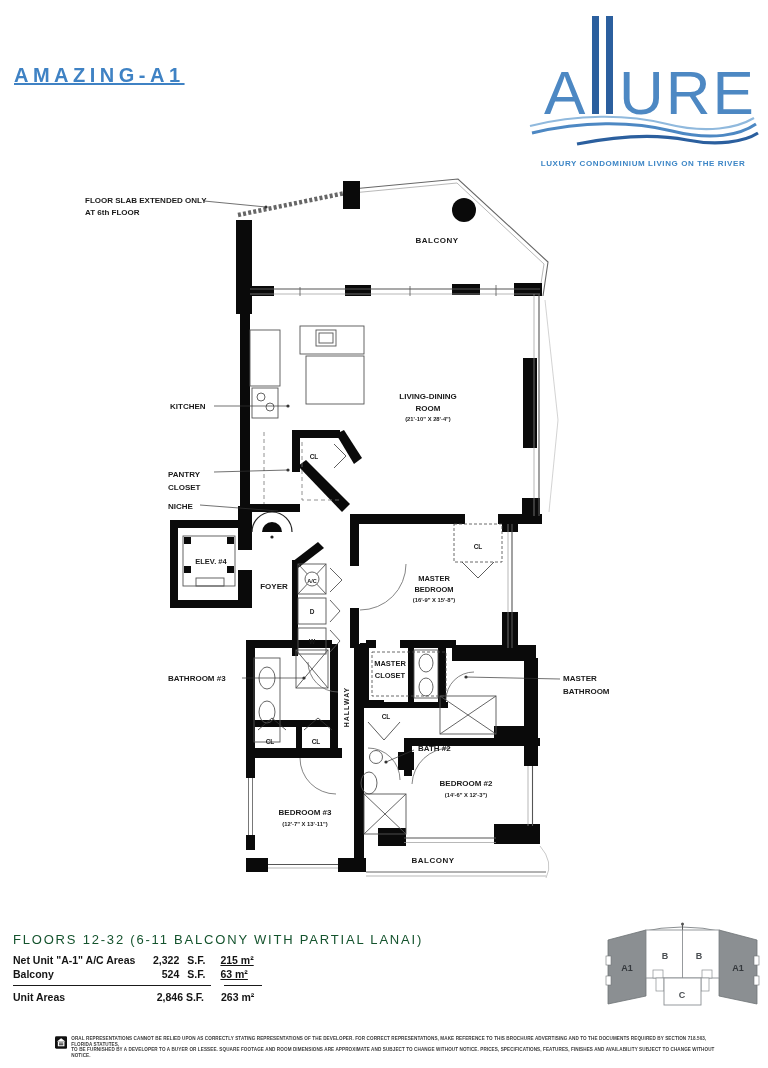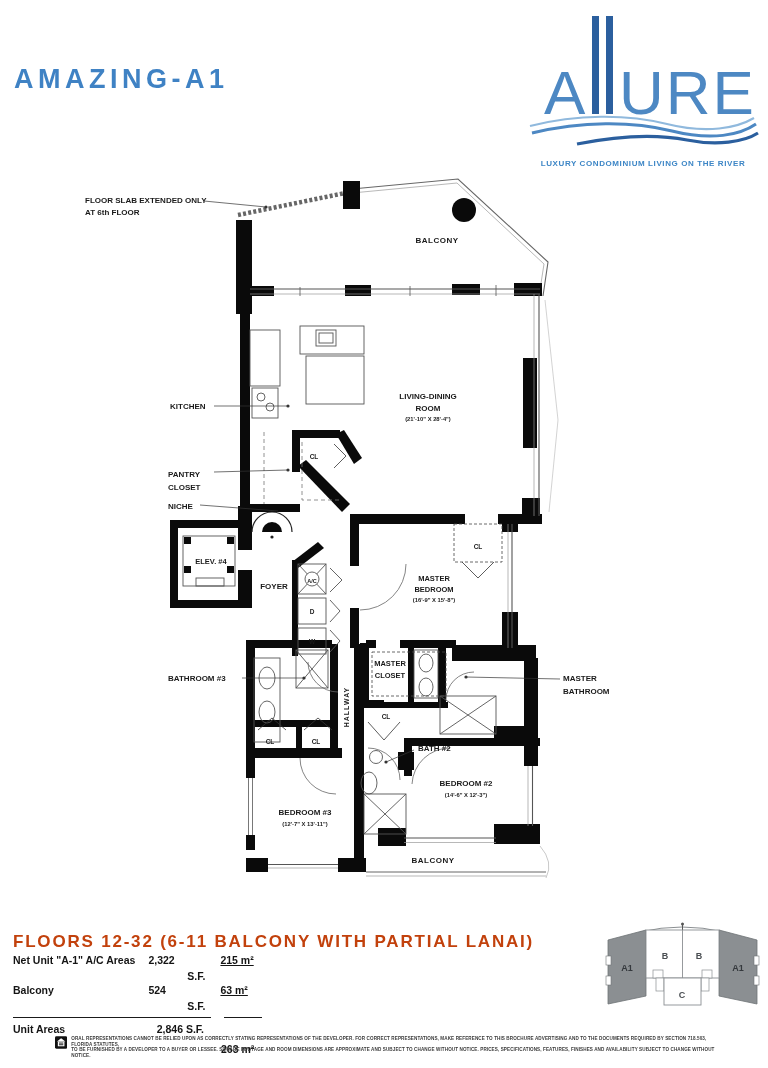--- a/index.html
+++ b/index.html
@@ -1,33 +1,33 @@
 <!DOCTYPE html>
 <html><head>
 <meta charset="utf-8">
 <style>
   html,body{margin:0;padding:0;}
   body{width:768px;height:1068px;position:relative;background:#ffffff;overflow:hidden;
        font-family:"Liberation Sans",sans-serif;}
   .abs{position:absolute;}
-  .page-title{left:14px;top:64px;font-size:27px;font-weight:bold;letter-spacing:4.5px;
-              color:#3f82c4;}
-  .floors-heading{left:13px;top:932px;font-size:17px;font-weight:bold;letter-spacing:1.8px;
-                  color:#c2410c;white-space:nowrap;}
+  .page-title{left:14px;top:64px;font-size:20px;font-weight:bold;letter-spacing:4.5px;
+              color:#3f82c4;text-decoration:underline;}
+  .floors-heading{left:13px;top:932px;font-size:13px;font-weight:normal;letter-spacing:1.8px;
+                  color:#14532d;white-space:nowrap;}
   .area-table{left:13px;top:954px;width:252px;font-size:10.5px;font-weight:bold;color:#141414;}
   .at-row{display:flex;line-height:13.5px;}
   .at-label{width:158px;}
-  .at-val{width:36px;text-align:left;}
-  .at-unit{width:27px;padding-left:8px;margin-top:16px;}
+  .at-val{width:36px;text-align:right;}
+  .at-unit{width:27px;padding-left:8px;}
   .at-met{width:52px;padding-left:10px;text-decoration:underline;}
   .at-rules{display:flex;margin:4px 0 5px 0;}
   .rule-a{width:198px;border-top:1.6px solid #1a1a1a;}
   .rule-b{width:38px;border-top:1.6px solid #1a1a1a;margin-left:13px;}
   .at-total-imp{width:63px;text-align:right;padding-left:4px;}
-  .at-total-met{width:52px;padding-left:17px;margin-top:20px;}
+  .at-total-met{width:52px;padding-left:17px;}
   .disclaimer{left:55px;top:1036px;width:662px;display:flex;align-items:flex-start;}
   .disclaimer-text{margin-left:4px;font-size:4.6px;line-height:5.7px;color:#3a3a3a;
                    font-weight:bold;letter-spacing:.1px;}
   svg text{font-family:"Liberation Sans",sans-serif;}
 </style>
 </head>
 <body>
 
 <svg class="abs" style="left:0;top:0" width="768" height="1068" viewBox="0 0 768 1068">
 

